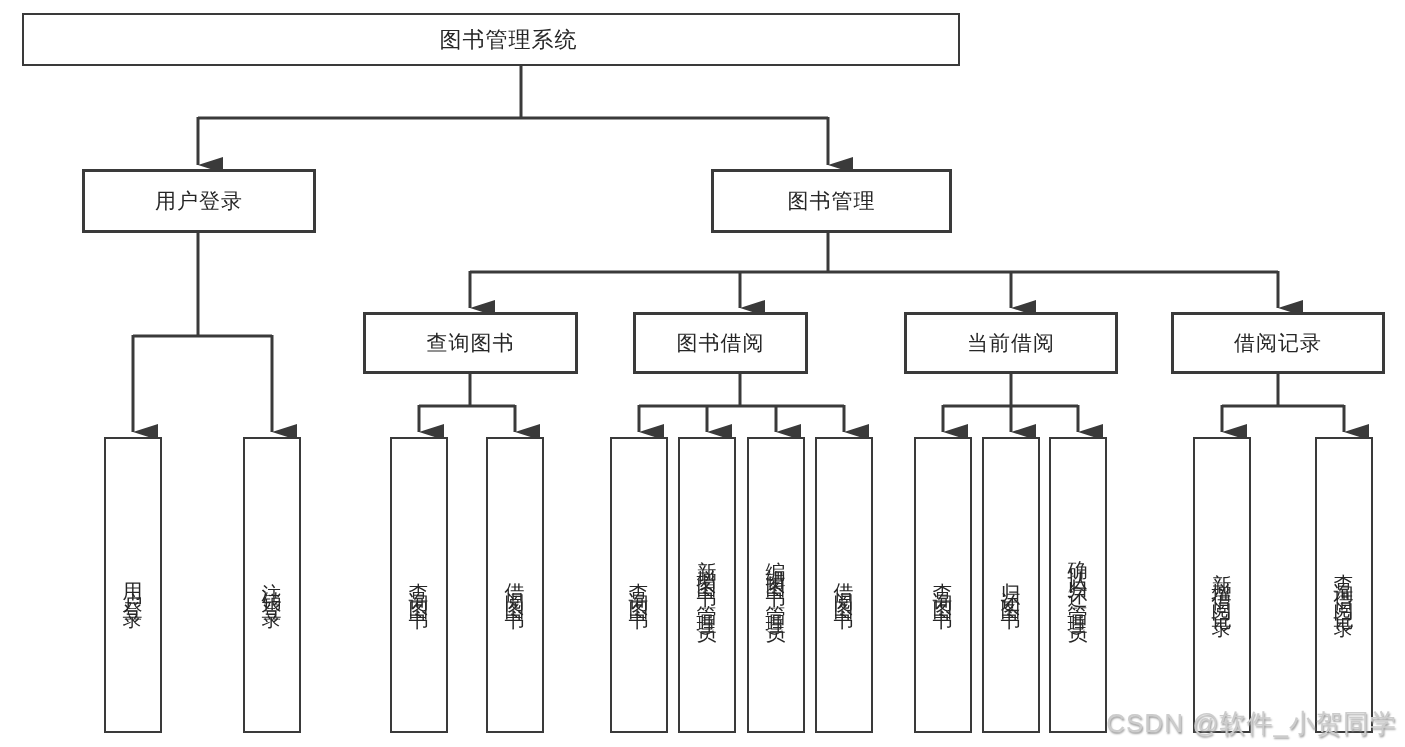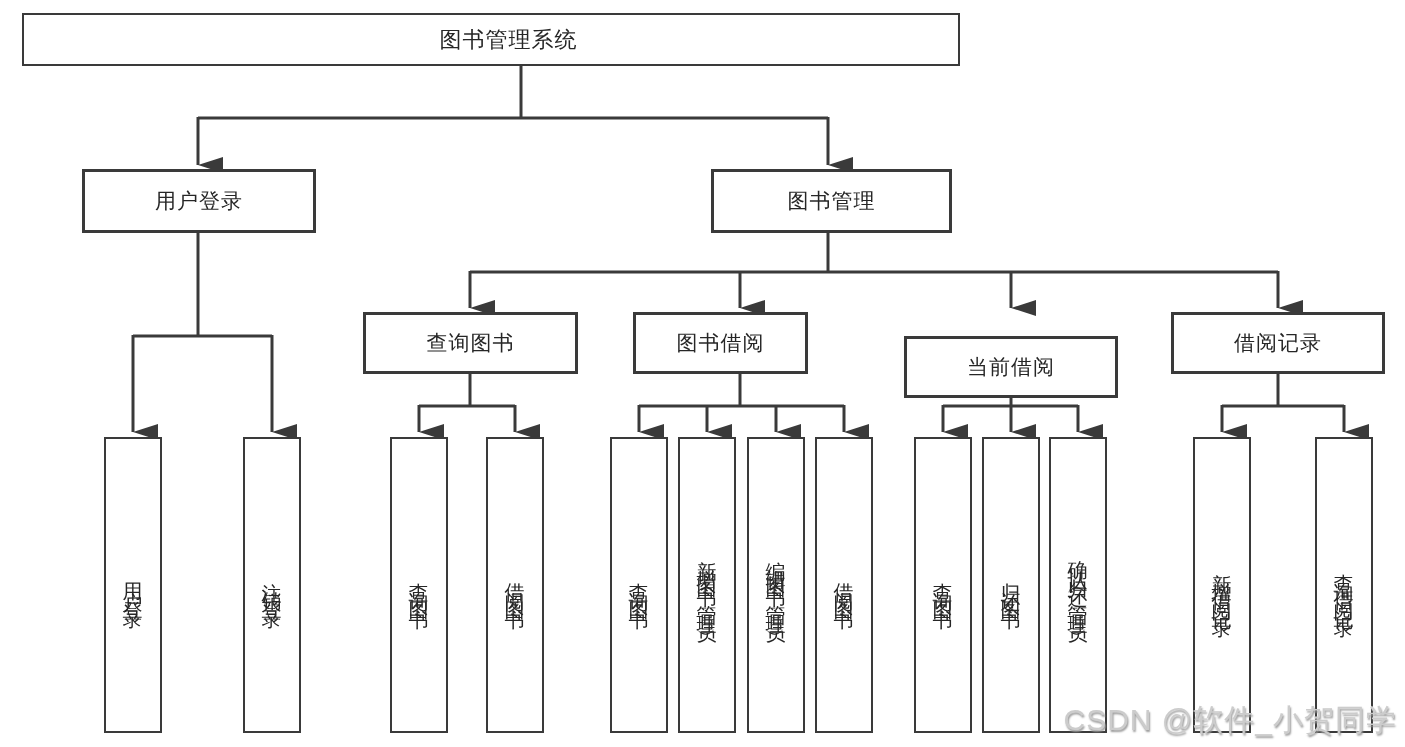--- a/index.html
+++ b/index.html
@@ -49,21 +49,21 @@
     font-size: 20px;
     letter-spacing: 9px;
     line-height: 1;
     color: #262626;
     white-space: nowrap;
   }
   .watermark {
     position: absolute;
     right: 8px;
     bottom: 6px;
-    font-size: 30px;
+    font-size: 26px;
     color: #cccccc;
     text-shadow: 1px 2px 2px #9a9a9a;
     z-index: 10;
     letter-spacing: 1px;
     margin-left: 32px;
   }
 </style>
 </head>
 <body>
 
@@ -129,21 +129,21 @@
   <div class="node" style="left:711px; top:169px; width:241px; height:64px;">
     <span>图书管理</span>
   </div>
 
   <div class="node" style="left:363px; top:312px; width:215px; height:62px;">
     <span>查询图书</span>
   </div>
   <div class="node" style="left:633px; top:312px; width:175px; height:62px;">
     <span>图书借阅</span>
   </div>
-  <div class="node" style="left:904px; top:312px; width:214px; height:62px;margin-top:24px;">
+  <div class="node" style="left:904px; top:312px; width:214px; height:62px;">
     <span>当前借阅</span>
   </div>
   <div class="node" style="left:1171px; top:312px; width:214px; height:62px;">
     <span>借阅记录</span>
   </div>
 
   <div class="leaf" style="left:104px;">
     <span class="vtext">用户登录</span>
   </div>
   <div class="leaf" style="left:243px;">

